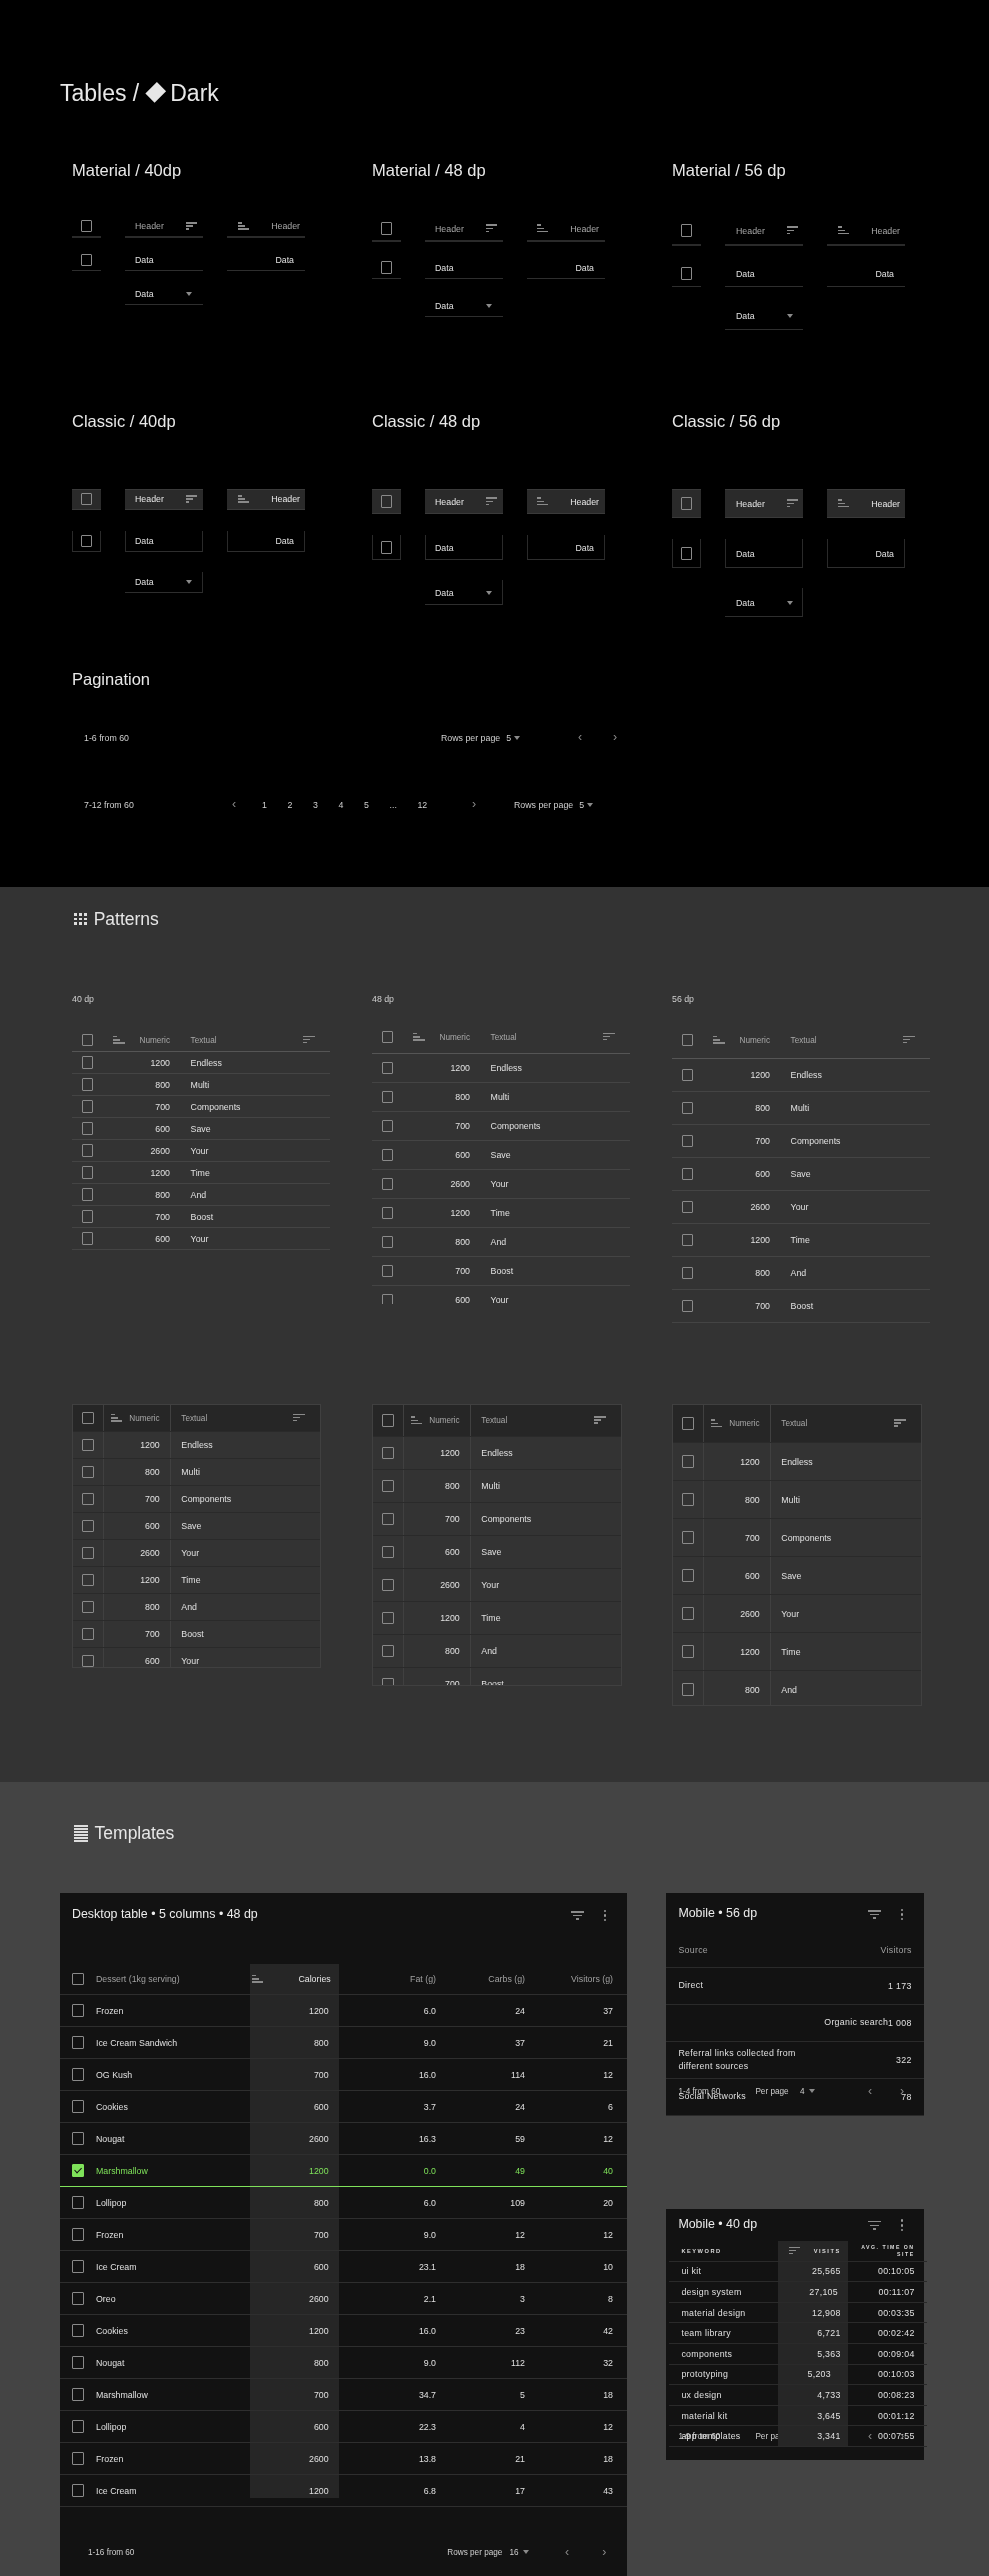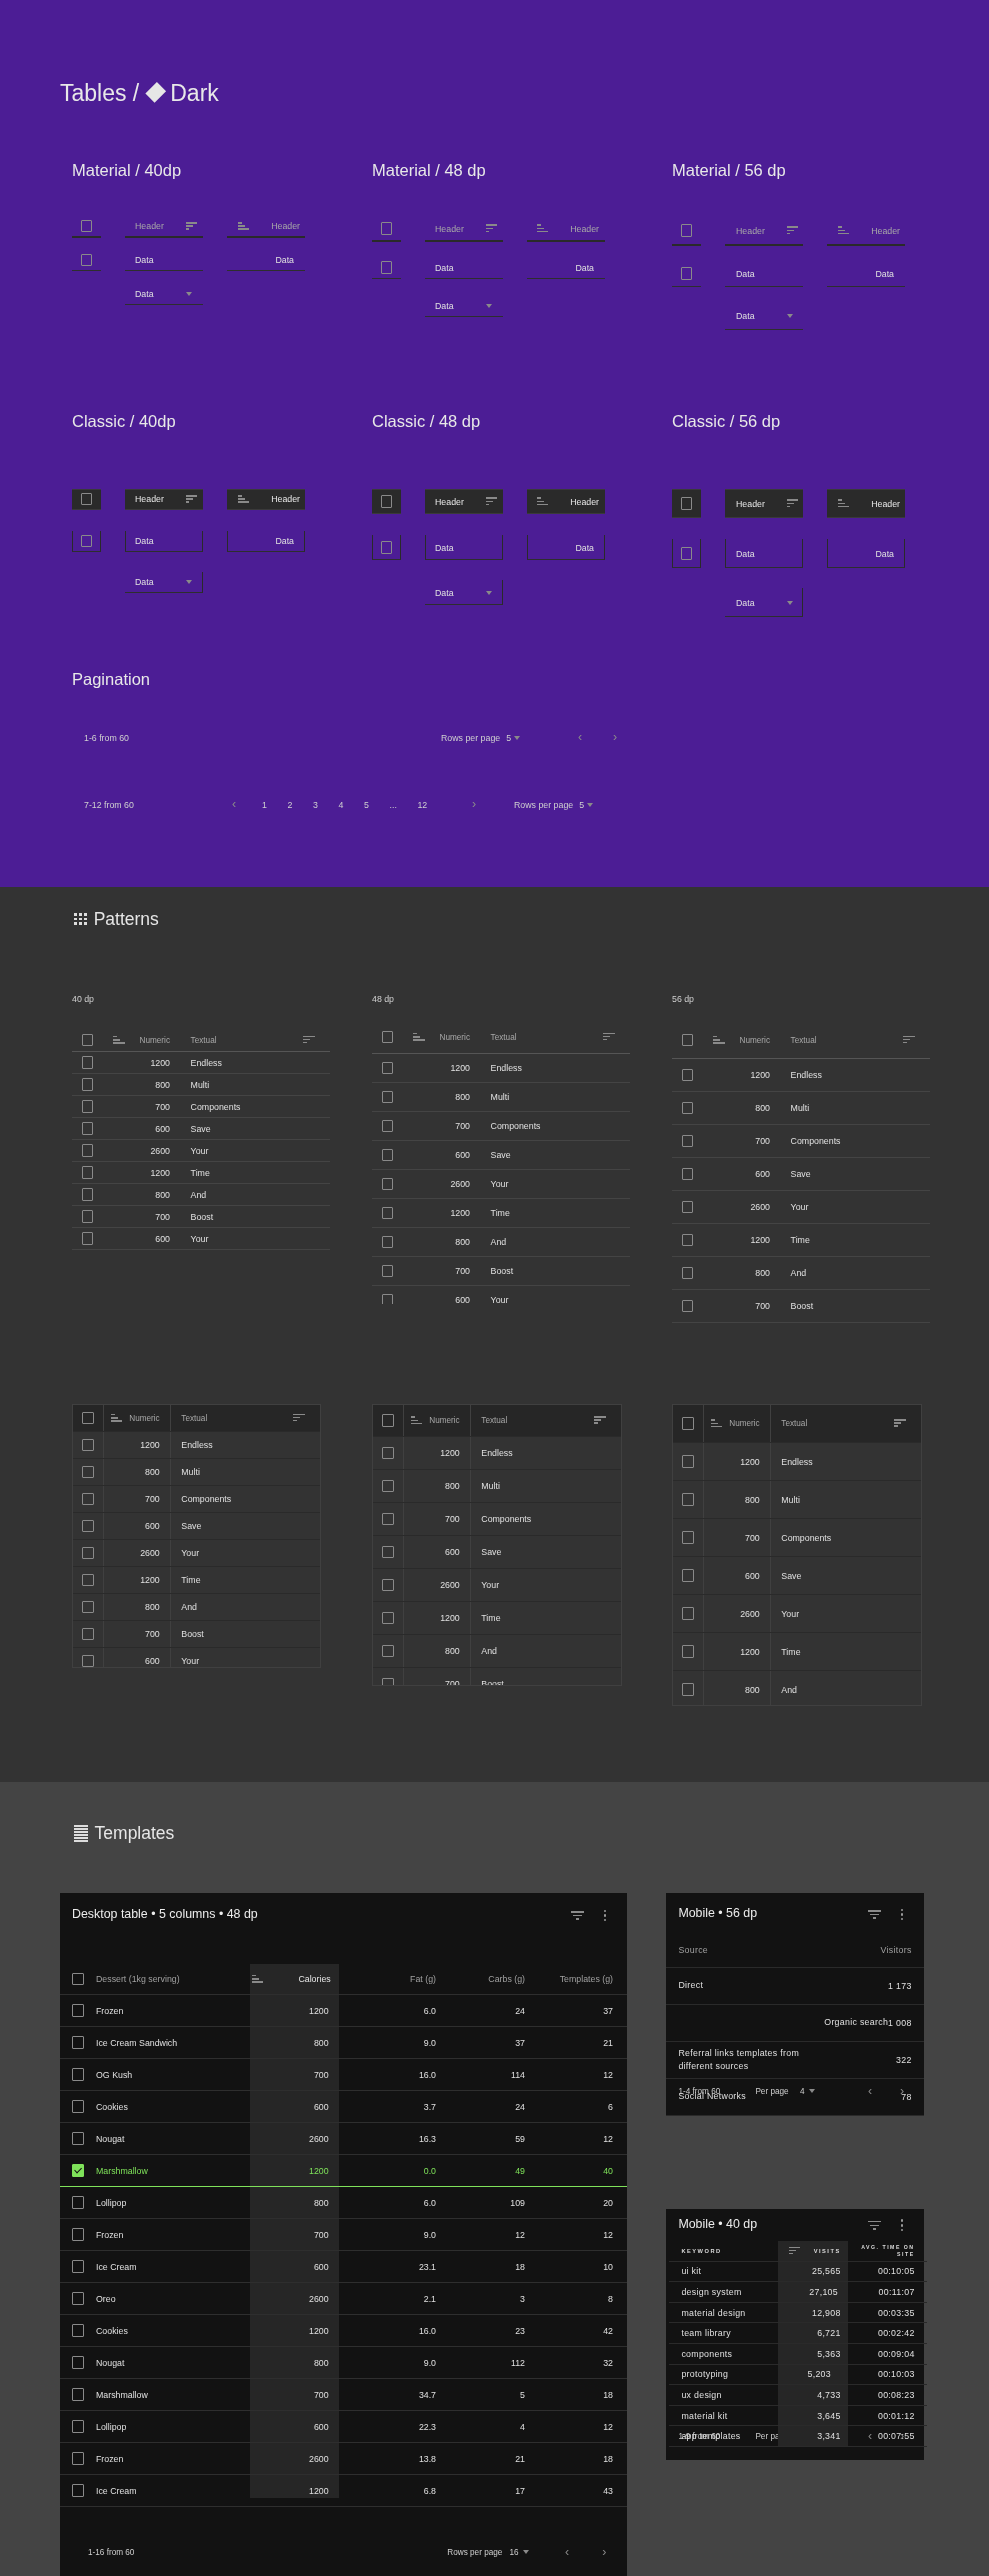--- a/index.html
+++ b/index.html
@@ -1,17 +1,17 @@
 <!DOCTYPE html>
 <html style="font-size:8.2px"><head>
 <meta charset="utf-8">
 <style>
 *{box-sizing:border-box;margin:0;padding:0}
 html,body{width:989px;background:#121212;color:#e6e6e6;font-family:"Liberation Sans","DejaVu Sans",sans-serif}
-.sec1{position:relative;height:887px;background:#4c1d95}
+.sec1{position:relative;height:887px;background:#000000}
 .sec2{position:relative;height:895px;background:#333333}
 .sec3{position:relative;height:1400px;background:#444444}
 .abs{position:absolute}
 .page-title{left:60px;top:80px;font-size:23px;font-weight:300;color:#e8e8e8;display:flex;align-items:center;gap:5.2px}
 .diamond{width:20.6px;height:20.6px;display:inline-block;position:relative}
 .diamond:before{content:"";position:absolute;left:4.1px;top:3.1px;width:13.4px;height:13.4px;background:#e6e6e6;transform:rotate(45deg) scaleY(1.25)}
 .grp-title{font-size:16.5px;font-weight:300;color:#e8e8e8}
 .cb{width:11.3px;height:12.4px;border:1.3px solid #8a8a8a;border-radius:1px;display:inline-block}
 .cell{position:absolute;display:flex;align-items:center;font-size:8.8px;color:#e0e0e0}
 .uline{position:absolute;height:1px;background:#2e2e2e}
@@ -887,21 +887,21 @@
   <div style="width:89px;justify-content:space-between;padding-right:10.3px;color:#e8e8e8">
               <span class="sort-ic rev">
                 <i></i>
                 <i></i>
                 <i></i>
               </span>
               <span>Calories</span>
             </div>
   <div class="num" style="width:95px">Fat (g)</div>
   <div class="num" style="width:89px">Carbs (g)</div>
-  <div class="num" style="width:88px">Templates (g)</div>
+  <div class="num" style="width:88px">Visitors (g)</div>
           </div>
           <div class="drow" style="height:32px;">
             <div style="width:36px;justify-content:center">
               <span class="cb"></span>
             </div>
     <div style="width:156px">Frozen</div>
     <div class="num" style="width:89px;padding-right:12.4px">1200</div>
     <div class="num" style="width:95px">6.0</div>
     <div class="num" style="width:89px">24</div>
     <div class="num" style="width:88px">37</div>
@@ -1094,21 +1094,21 @@
           </div>
           <div class="mob-row" style="height:37px;padding:0 12.4px;justify-content:space-between">
             <span style="max-width:134px;line-height:1.5">Direct</span>
             <span>1 173</span>
           </div>
           <div class="mob-row" style="height:37px;padding:0 12.4px;justify-content:flex-end">
             <span style="max-width:134px;line-height:1.5">Organic search</span>
             <span>1 008</span>
           </div>
           <div class="mob-row" style="height:37px;padding:0 12.4px;justify-content:space-between">
-            <span style="max-width:134px;line-height:1.5">Referral links templates from different sources</span>
+            <span style="max-width:134px;line-height:1.5">Referral links collected from different sources</span>
             <span>322</span>
           </div>
           <div class="mob-row" style="height:37px;padding:0 12.4px;justify-content:space-between">
             <span style="max-width:134px;line-height:1.5">Social Networks</span>
             <span>78</span>
           </div>
         </div>
         <div class="footer" style="left:12.4px;top:192px;width:234px">
           <span style="width:77px">1-4 from 60</span>
           <span style="margin-left:0">Per page</span>

